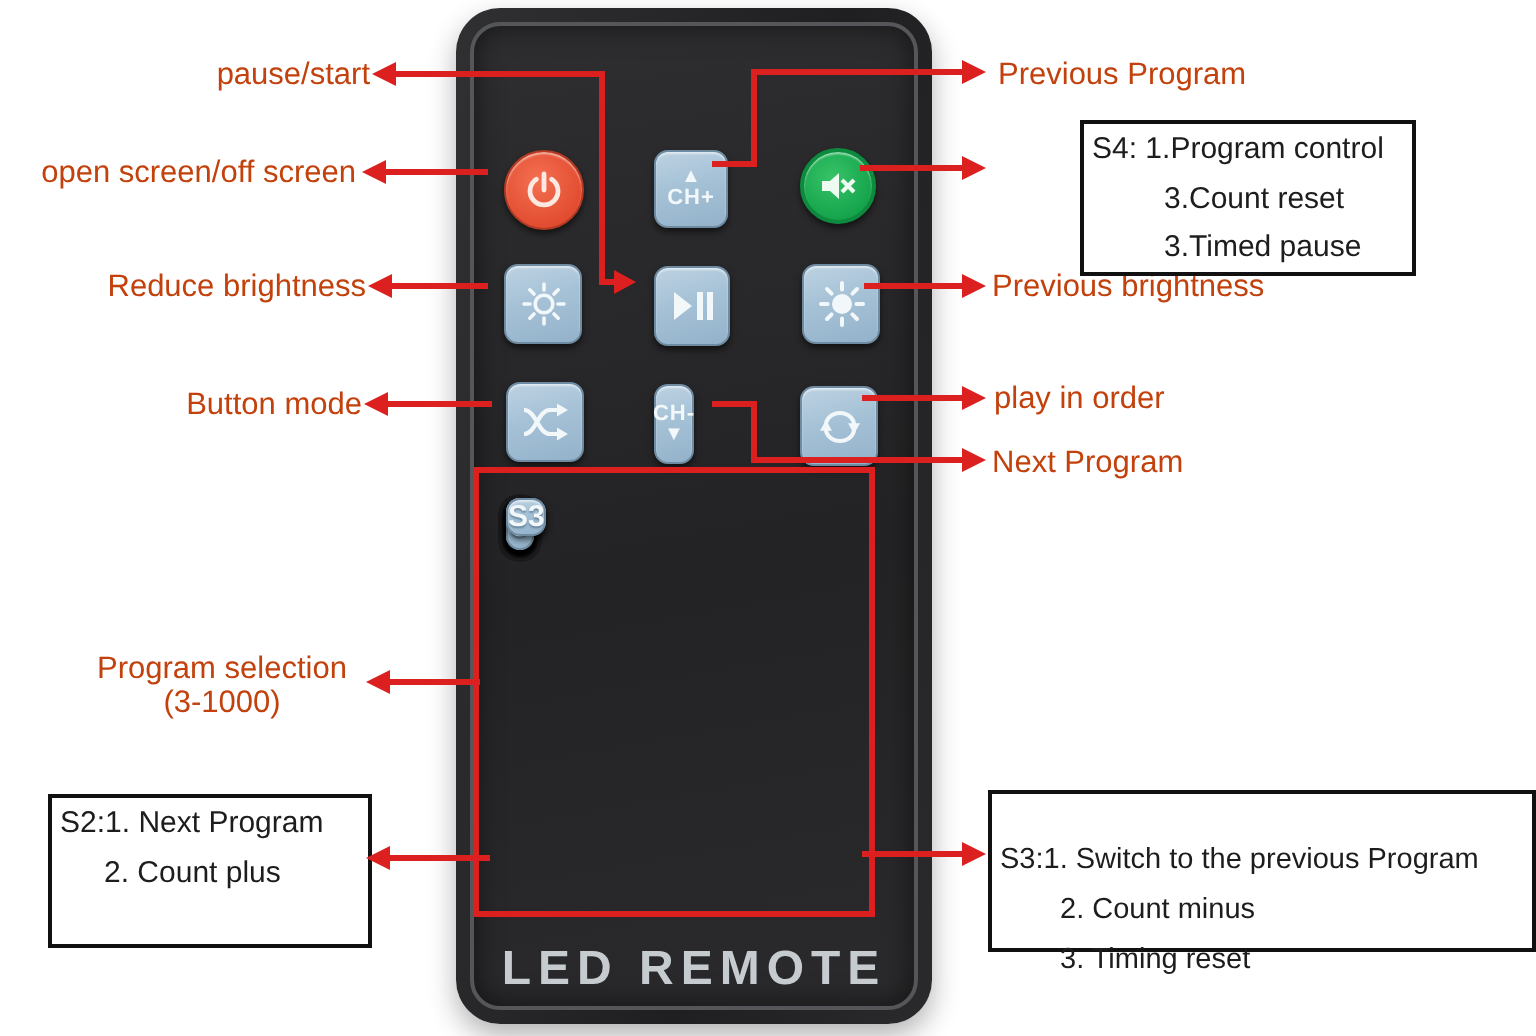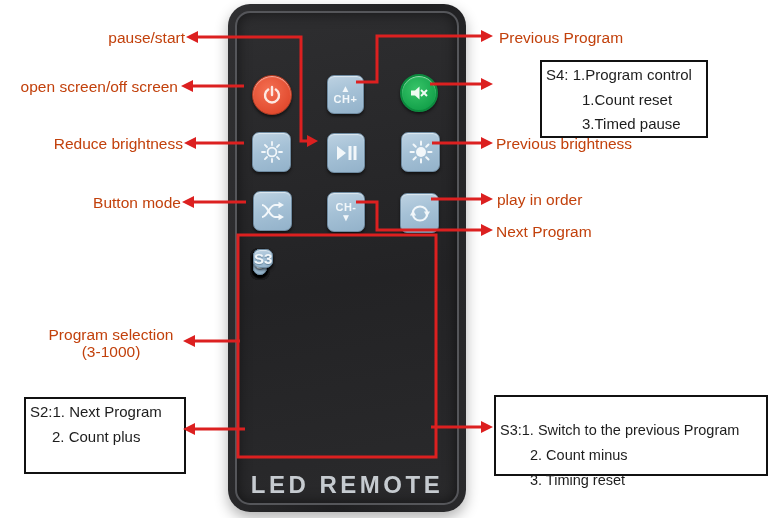--- a/index.html
+++ b/index.html
@@ -124,21 +124,21 @@
         <svg width="26" height="22" viewBox="0 0 26 22">
           <g stroke="#f2f7fa" stroke-width="2.1" fill="none">
             <path d="M2,17 C8,17 9,5 15,5 L19,5"></path>
             <path d="M2,5 C8,5 9,17 15,17 L19,17"></path>
           </g>
           <polygon points="18.5,1.8 24,5 18.5,8.2" fill="#f2f7fa"></polygon>
           <polygon points="18.5,13.8 24,17 18.5,20.2" fill="#f2f7fa"></polygon>
         </svg>
       </div>
 
-      <div class="btn" style="left:90px;top:179px;width:38px;height:40px;">
+      <div class="btn" style="left:90px;top:179px;width:20px;height:40px;">
         <span class="chlbl">CH-</span>
         <span class="chtri">▼</span>
       </div>
 
       <div class="btn" style="left:163px;top:180px;width:39px;height:40px;">
         <svg width="24" height="20" viewBox="0 0 24 20">
           <g stroke="#f2f7fa" stroke-width="2.1" fill="none">
             <path d="M5,9.5 A7,6 0 0 1 19,9.5"></path>
             <path d="M19,11.5 A7,6 0 0 1 5,11.5"></path>
           </g>
@@ -175,21 +175,21 @@
     <span>(3-1000)</span>
   </div>
 
   <div class="lbl" style="left:499px;top:29px;">Previous Program</div>
   <div class="lbl" style="left:496px;top:135px;">Previous brightness</div>
   <div class="lbl" style="left:497px;top:191px;">play in order</div>
   <div class="lbl" style="left:496px;top:223px;">Next Program</div>
 
   <div class="anno-box" style="left:495px;top:60px;width:160px;height:73px;margin-left:45px;">
     <span style="display:block;">S4: 1.Program control</span>
-    <span style="display:block;padding-left:36px;">1.Count reset</span>
+    <span style="display:block;padding-left:36px;">3.Count reset</span>
     <span style="display:block;padding-left:36px;">3.Timed pause</span>
   </div>
 
   <div class="anno-box" style="left:24px;top:397px;width:154px;height:72px;">
     <span style="display:block;">S2:1. Next Program</span>
     <span style="display:block;padding-left:22px;">2. Count plus</span>
   </div>
 
   <div class="anno-box" style="left:494px;top:395px;width:266px;height:76px;font-size:14.5px;line-height:25px;">
     <span style="display:block;margin-top:20px;">S3:1. Switch to the previous Program</span>

